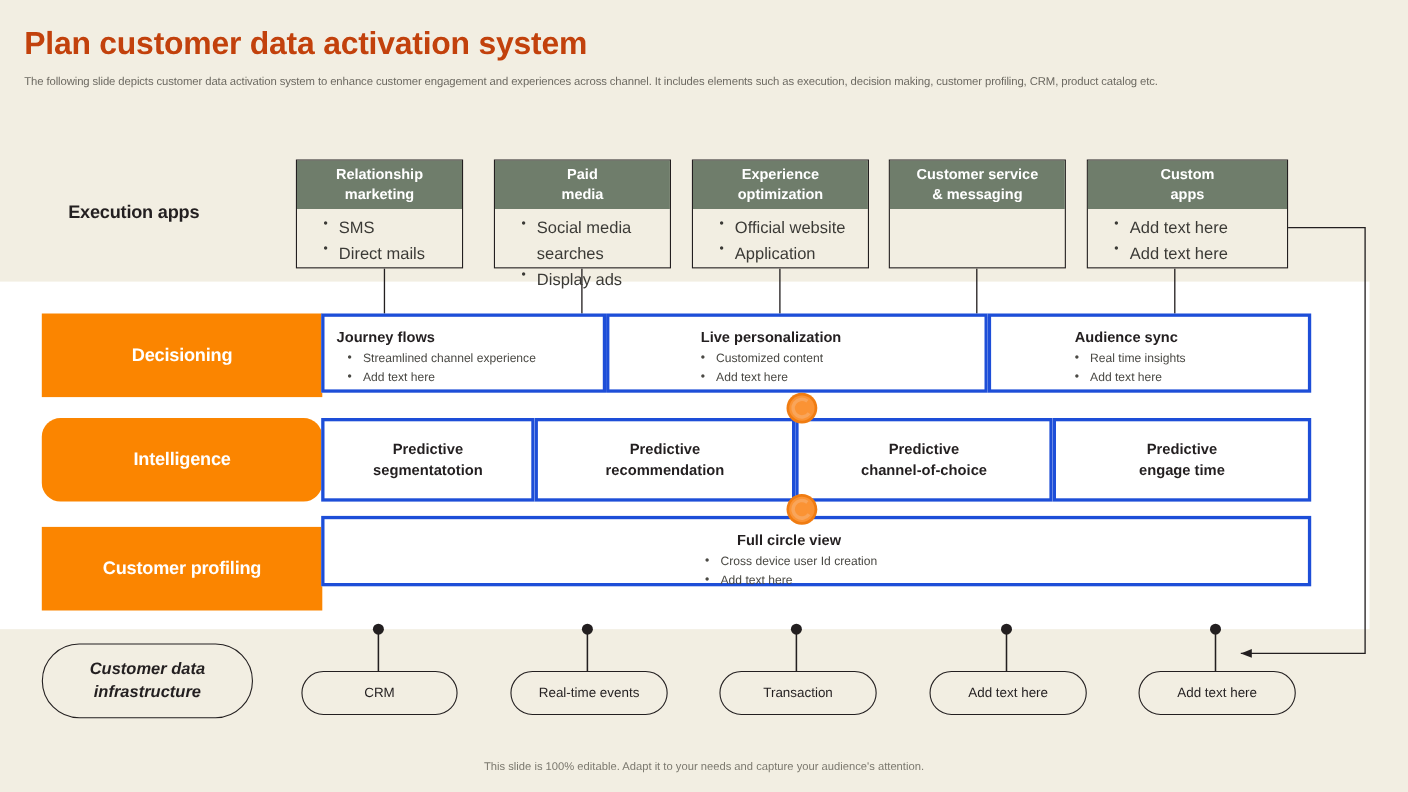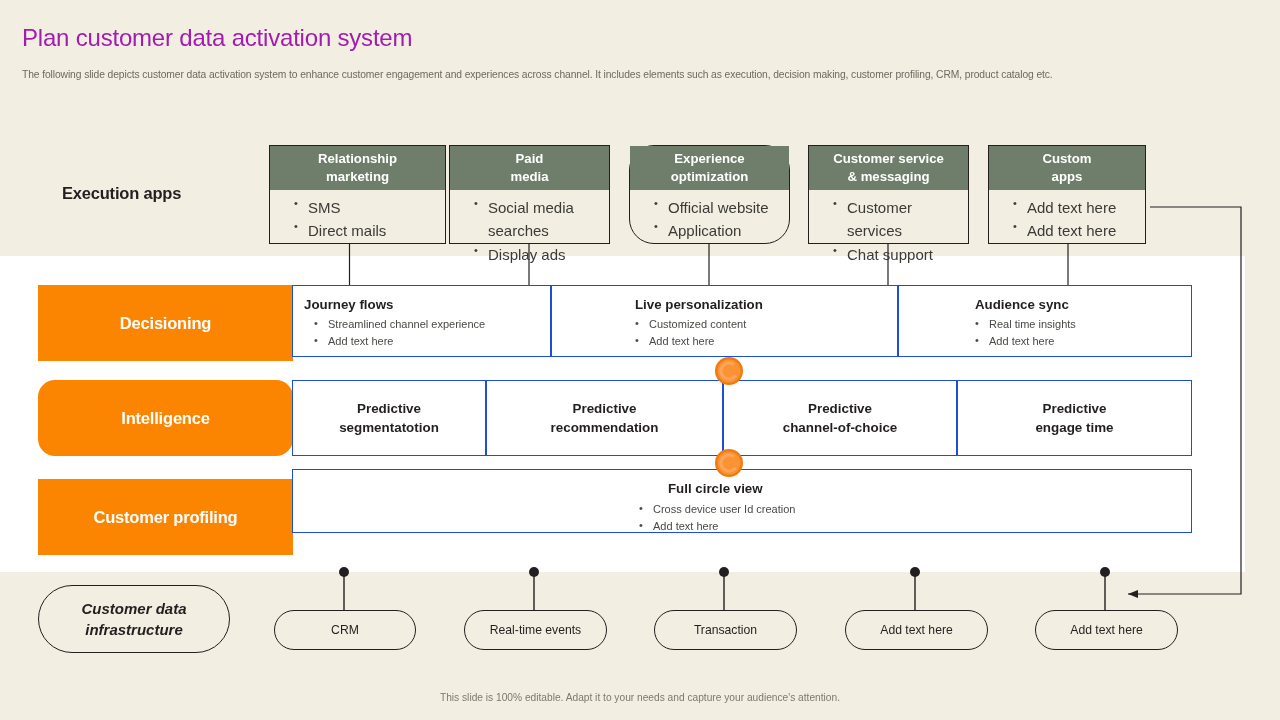--- a/index.html
+++ b/index.html
@@ -8,21 +8,21 @@
     background:#F2EEE2;
     font-family:"Liberation Sans", sans-serif;
     overflow:hidden;
     position:relative;
   }
   #stage{position:absolute;left:0;top:0;width:1280px;height:720px;}
 
   
   .page-title{
     position:absolute;left:22px;top:24px;
-    font-size:24px;font-weight:normal;color:#a21caf;
+    font-size:29px;font-weight:bold;color:#c2410c;
     letter-spacing:-0.2px;
   }
   .page-subtitle{
     position:absolute;left:22px;top:69px;width:1240px;
     font-size:10.3px;color:#6D6A62;letter-spacing:-0.1px;
     white-space:nowrap;
   }
 
   
   .white-panel{
@@ -65,21 +65,21 @@
   
   .row-label{
     position:absolute;left:38px;width:255px;height:76px;
     background:#FB8500;
     display:flex;align-items:center;justify-content:center;
     color:#FFFFFF;font-size:16.5px;font-weight:bold;
     letter-spacing:-0.2px;
   }
   .row-box{
     position:absolute;
-    border:1px solid #1d4ed8;
+    border:3px solid #1d4ed8;
     box-sizing:border-box;background:#FFFFFF;
   }
   .cell-title{
     font-size:13.3px;font-weight:bold;color:#231F20;
   }
   .cell-list{margin:0;padding:0;list-style:none;}
   .cell-list li{
     font-size:11px;color:#4A4944;line-height:1.55;
     padding-left:35px;position:relative;
   }
@@ -144,21 +144,21 @@
     <line x1="534" y1="573" x2="534" y2="612" stroke="#231F20" stroke-width="1.4"></line>
     <circle cx="534" cy="572" r="5" fill="#231F20"></circle>
     <line x1="724" y1="573" x2="724" y2="612" stroke="#231F20" stroke-width="1.4"></line>
     <circle cx="724" cy="572" r="5" fill="#231F20"></circle>
     <line x1="915" y1="573" x2="915" y2="612" stroke="#231F20" stroke-width="1.4"></line>
     <circle cx="915" cy="572" r="5" fill="#231F20"></circle>
     <line x1="1105" y1="573" x2="1105" y2="612" stroke="#231F20" stroke-width="1.4"></line>
     <circle cx="1105" cy="572" r="5" fill="#231F20"></circle>
   </svg>
 
-  <div class="app-card" style="left:269px;width:177px;">
+  <div class="app-card" style="left:269px;width:152px;">
     <div class="head">
       <span>
         <span>Relationship</span><br>
         <span>marketing</span>
       </span>
     </div>
     <div class="body">
       <ul>
         <li>SMS</li>
         <li>Direct mails</li>
@@ -174,21 +174,21 @@
       </span>
     </div>
     <div class="body">
       <ul>
         <li>Social media searches</li>
         <li>Display ads</li>
       </ul>
     </div>
   </div>
 
-  <div class="app-card" style="left:629px;width:161px;border-radius:25px;">
+  <div class="app-card" style="left:629px;width:161px;">
     <div class="head">
       <span>
         <span>Experience</span><br>
         <span>optimization</span>
       </span>
     </div>
     <div class="body">
       <ul>
         <li>Official website</li>
         <li>Application</li>
@@ -196,29 +196,23 @@
     </div>
   </div>
 
   <div class="app-card" style="left:808px;width:161px;">
     <div class="head">
       <span>
         <span>Customer service</span><br>
         <span>&amp; messaging</span>
       </span>
     </div>
-    <div class="body">
-      <ul>
-        <li>Customer services</li>
-        <li>Chat support</li>
-      </ul>
-    </div>
-  </div>
-
-  <div class="app-card" style="left:988px;width:158px;">
+  </div>
+
+  <div class="app-card" style="left:988px;width:183px;">
     <div class="head">
       <span>
         <span>Custom</span><br>
         <span>apps</span>
       </span>
     </div>
     <div class="body">
       <ul>
         <li>Add text here</li>
         <li>Add text here</li>

